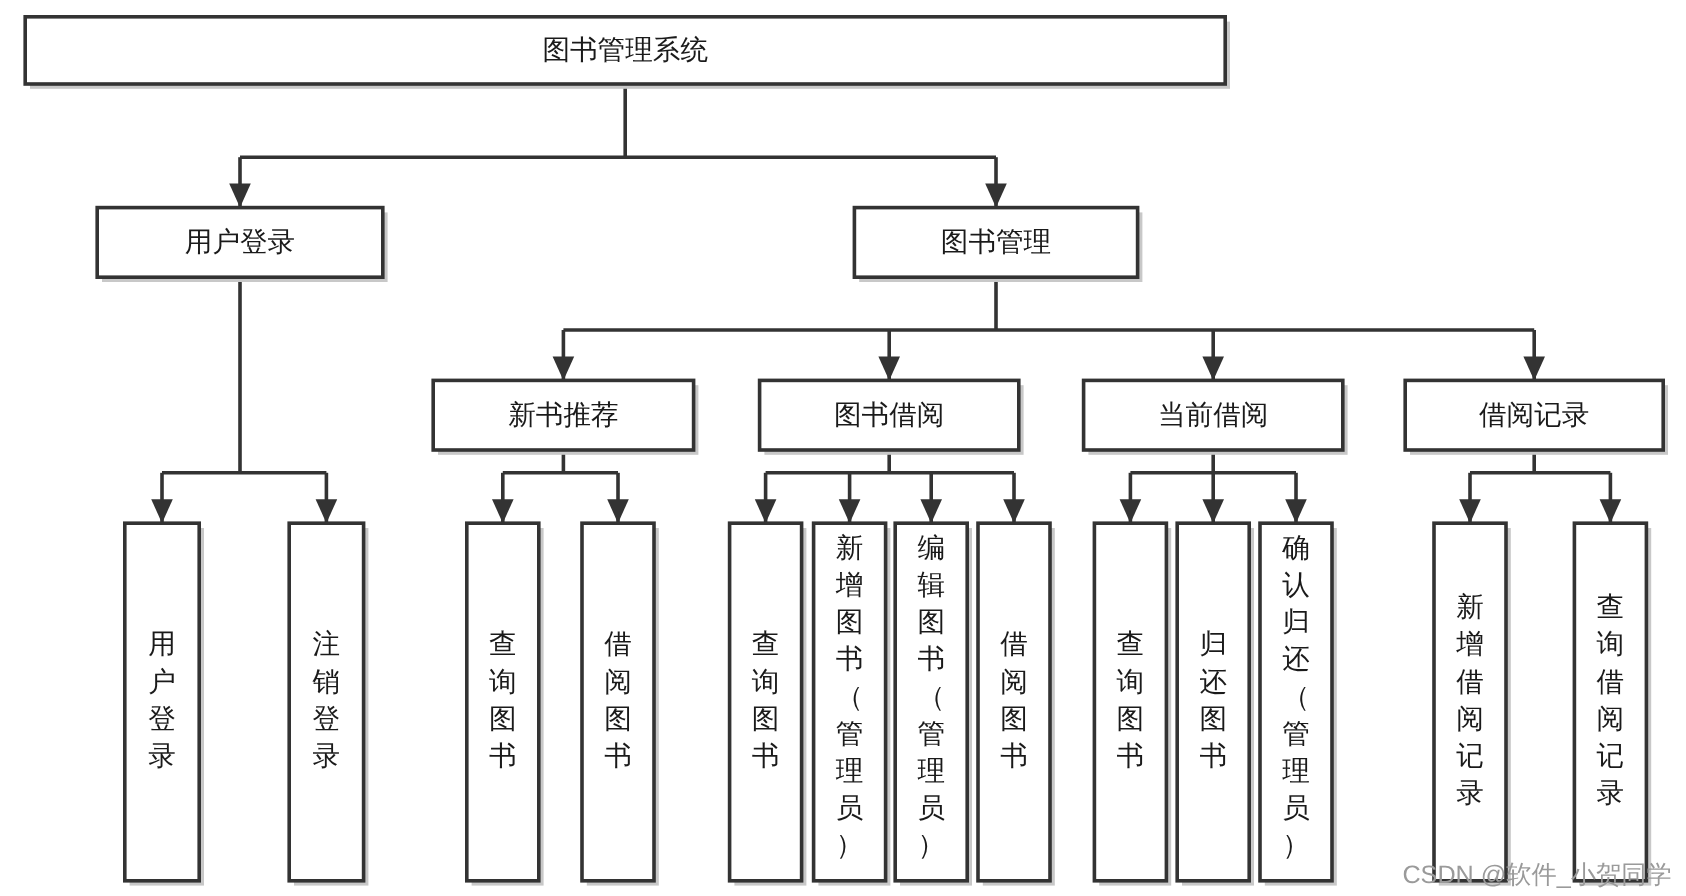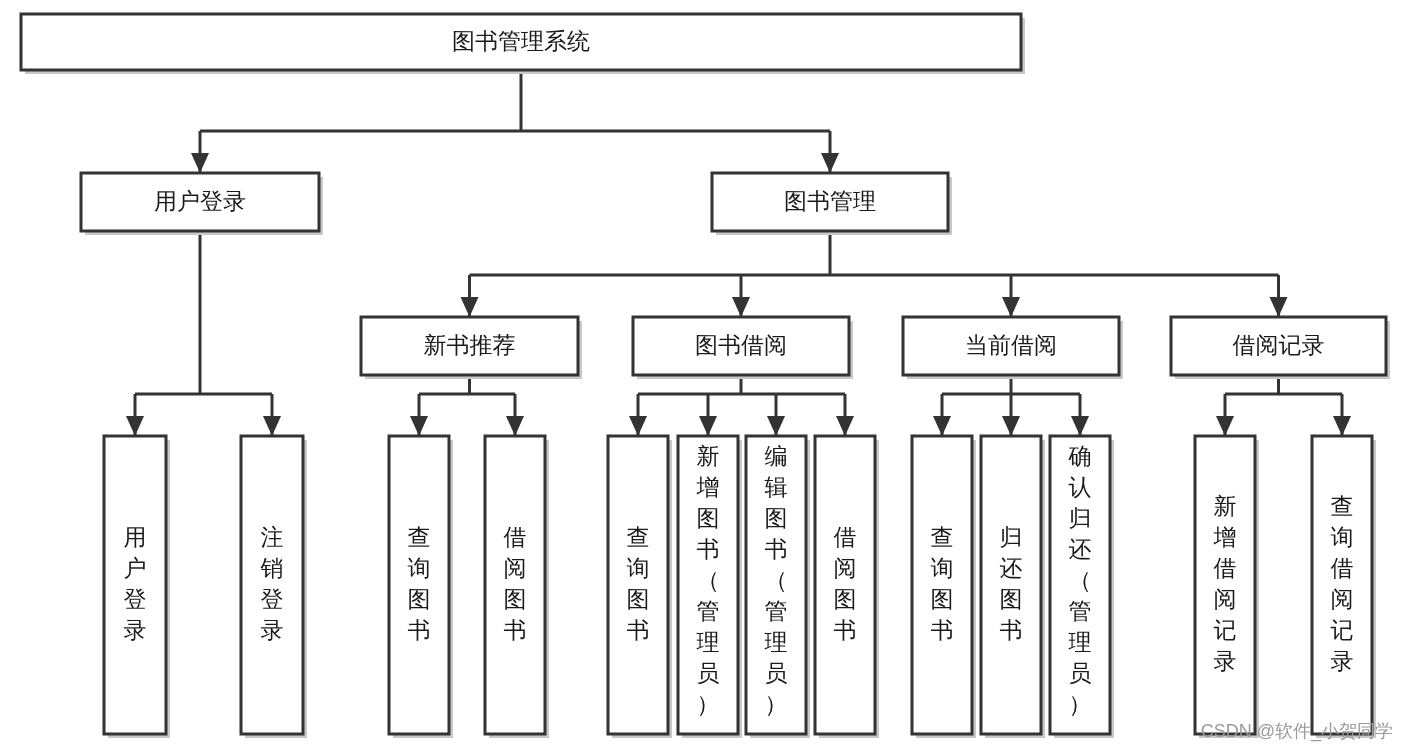--- a/index.html
+++ b/index.html
@@ -50,21 +50,21 @@
     dominant-baseline: middle;
   }
   .label-h {
     font-size: 23px;
   }
   .watermark {
     position: absolute;
     right: 12px;
     bottom: 4px;
     font-family: "Liberation Sans", "DejaVu Sans", sans-serif;
-    font-size: 18px;
+    font-size: 21px;
     color: #9a9a9a;
     white-space: nowrap;
     pointer-events: none;
   }
 </style>
 </head>
 <body>
 
 <div id="diagram-root">
   <svg id="flow-svg" viewBox="0 0 1405 747">

